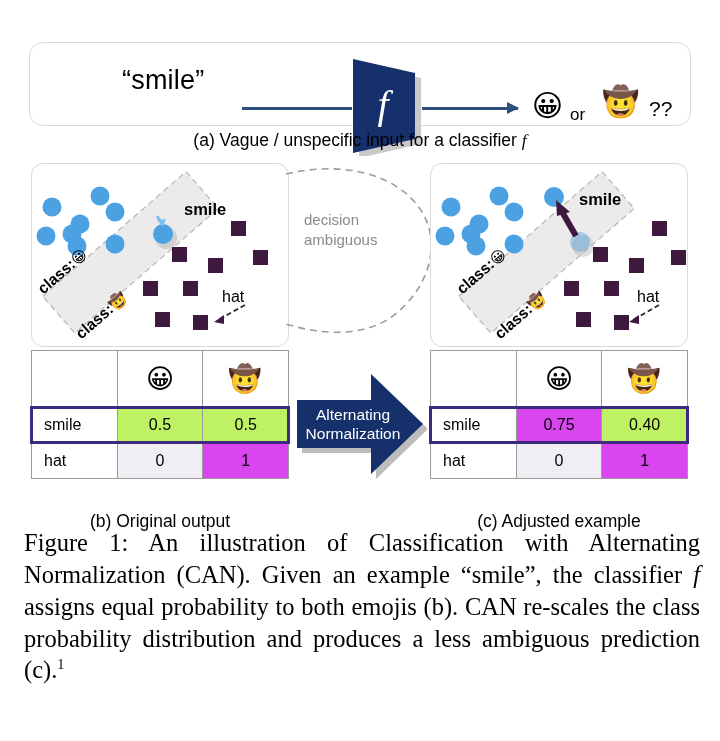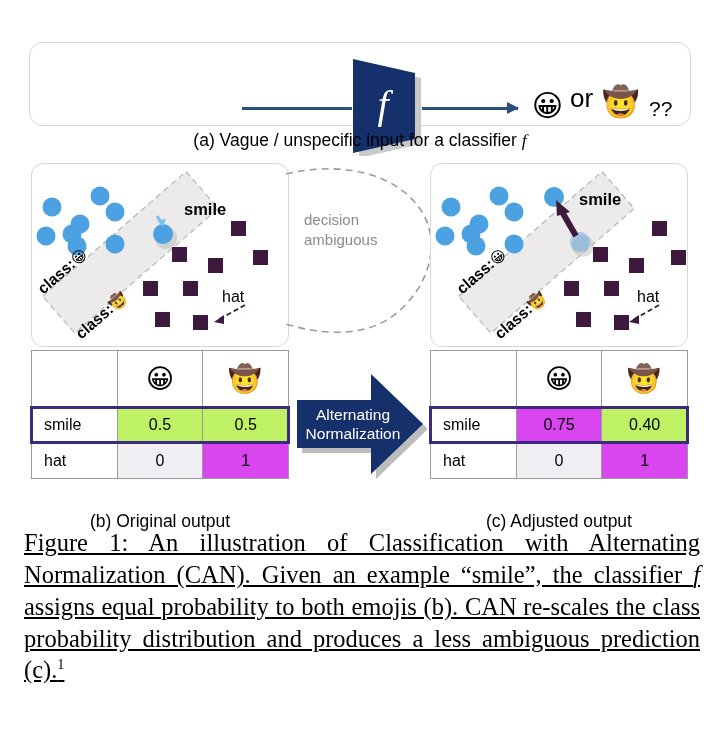--- a/index.html
+++ b/index.html
@@ -67,22 +67,22 @@
     left: 502px; top: 48px;
     font-size: 30px;
   }
   #out-emoji-2 {
     position: absolute;
     left: 572px; top: 44px;
     font-size: 30px;
   }
   #out-or {
     position: absolute;
-    left: 540px; top: 40px;
-    font-size: 26px;
+    left: 540px; top: 62px;
+    font-size: 17px;
     color: #000;
   }
   #out-qq {
     position: absolute;
     left: 619px; top: 54px;
     font-size: 21px;
     color: #000;
   }
   #caption-a {
     position: absolute;
@@ -226,29 +226,29 @@
   #fig-caption {
     position: absolute;
     left: 24px; top: 527px;
     width: 676px;
     font-family: "Liberation Serif", serif;
     font-size: 24.5px;
     line-height: 1.30;
     color: #000;
     text-align: justify;
     text-align-last: left;
-    text-decoration: underline;
   }
   #fig-caption .ital { font-style: italic; }
   #fig-caption sup { font-size: 0.58em; vertical-align: super; }
 </style>
 </head>
 <body>
 
 <div id="panel-a">
+  <div id="input-text">“smile”</div>
   <div id="arrow-in"></div>
 
   <div id="trapezoid-f">
     <svg width="78" height="100" viewBox="0 0 78 100">
       <polygon points="8,97 8,3 70,17 70,83" fill="#c9c9c9" transform="translate(6,5)"></polygon>
       <polygon points="8,97 8,3 70,17 70,83" fill="#16306b"></polygon>
       <text x="38" y="62" font-family="Liberation Serif, serif" font-style="italic" font-size="40" fill="#ffffff" text-anchor="middle">f</text>
     </svg>
   </div>
 
@@ -414,15 +414,15 @@
     <polygon points="0,32 74,32 74,6 126,56 74,106 74,80 0,80" fill="#bdbdbd" transform="translate(5,5)"></polygon>
     <polygon points="0,32 74,32 74,6 126,56 74,106 74,80 0,80" fill="#16306b"></polygon>
   </svg>
 </div>
 <div id="an-arrow-text">
   <div>Alternating</div>
   <div>Normalization</div>
 </div>
 
 <div class="subcap" id="subcap-b">(b) Original output</div>
-<div class="subcap" id="subcap-c">(c) Adjusted output</div>
+<div class="subcap" id="subcap-c">(c) Adjusted example</div>
 
 <div id="fig-caption"><span>Figure 1: An illustration of Classification with Alternating Normalization (CAN). Given an example “smile”, the classifier </span><span class="ital">f</span><span> assigns equal probability to both emojis (b). CAN re-scales the class probability distribution and produces a less ambiguous prediction (c).</span><sup>1</sup></div>
 
 </body></html>

